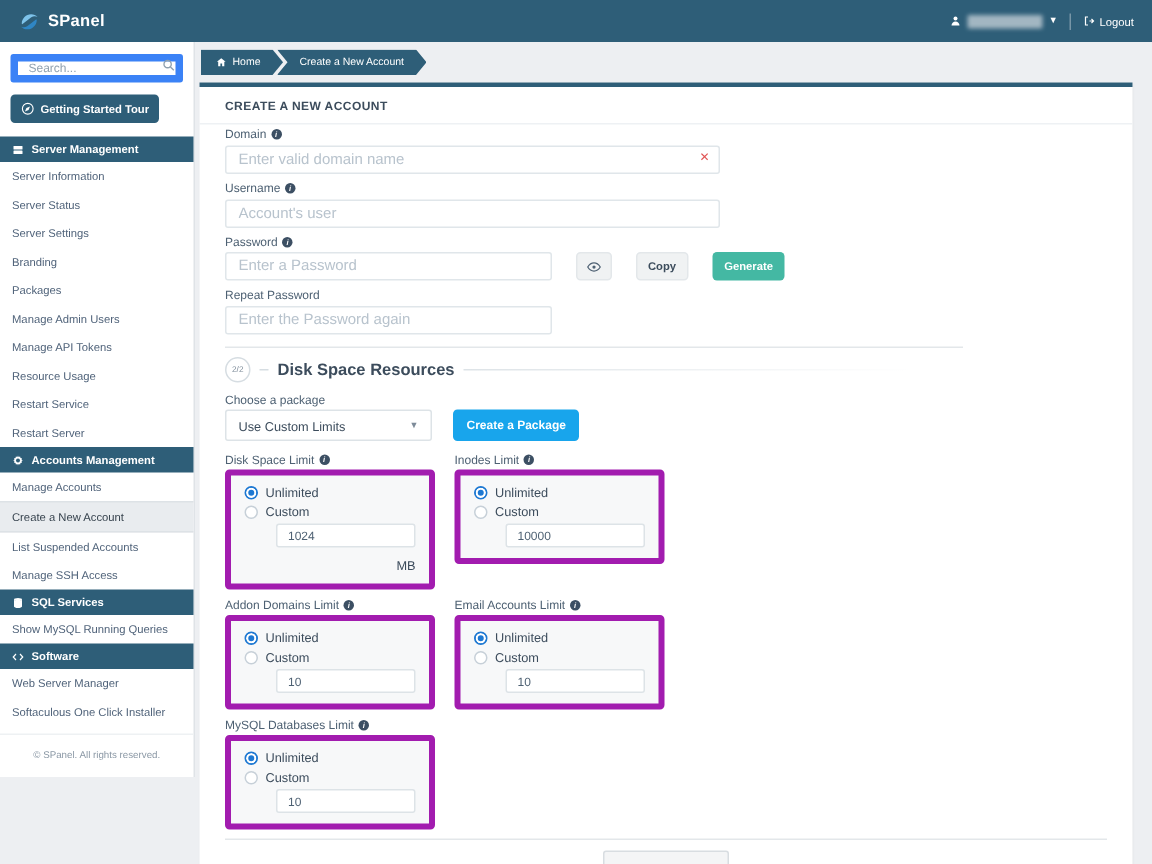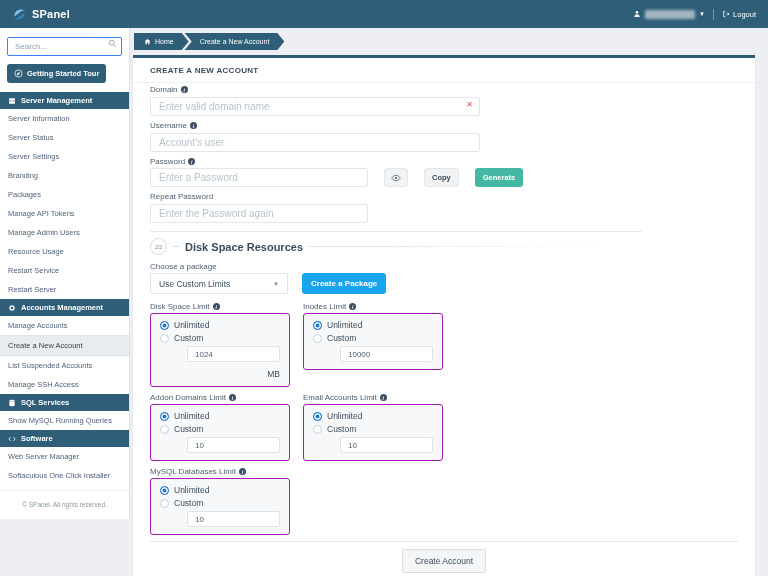--- a/index.html
+++ b/index.html
@@ -15,21 +15,21 @@
   .caret-sm { font-size:6px; line-height:1; }
   .vsep { width:1px; height:11px; background:rgba(255,255,255,.35); margin:0 8px; }
   .logout { display:flex; align-items:center; gap:3px; cursor:pointer; }
 
   
   .layout { display:flex; align-items:flex-start; height:548px; }
 
   
   .sidebar { width:130px; background:#fff; border-right:1px solid #dfe3e7; padding-top:7px; flex:none; }
   .search-wrap { margin:0 7px 8px; position:relative; }
-  .search-input { width:100%; height:19px; border:1px solid #3b82f6; border-radius:2px; font-size:8px; padding:0 17px 0 7px; color:#6b7c8d; background:#fff; outline:none; }
+  .search-input { width:100%; height:19px; border:5px solid #3b82f6; border-radius:2px; font-size:8px; padding:0 17px 0 7px; color:#6b7c8d; background:#fff; outline:none; }
   .search-input::placeholder { color:#90a1af; }
   .search-icon { position:absolute; right:5px; top:4px; }
   .tour-btn { margin:0 7px 9px; background:#2e5e78; color:#fff; border:none; border-radius:3px; font-size:7.5px; font-weight:bold; padding:5px 7px; display:flex; gap:4px; align-items:center; cursor:pointer; font-family:inherit; }
   .side-header { background:#2e5e78; color:#fff; font-size:7.5px; font-weight:bold; padding:4px 8px; display:flex; align-items:center; gap:5px; cursor:pointer; }
   .side-item { display:block; font-size:7.5px; color:#50637a; padding:5px 8px; text-decoration:none; cursor:pointer; }
   .side-item.active { background:#e9ecef; border-top:1px solid #dde2e6; border-bottom:1px solid #dde2e6; color:#37434e; }
   .copyright { font-size:6.5px; color:#8b98a5; text-align:center; padding:10px 4px 11px; border-top:1px solid #eef1f3; margin-top:5px; }
 
   
   .content { flex:1; padding:5px 13px 0 3px; }
@@ -64,21 +64,21 @@
 
   .divider { border:none; border-top:1px solid #e3e7ea; width:492px; margin:8px 0 6px; }
 
   .pkg-row { display:flex; align-items:flex-end; gap:14px; margin-bottom:8px; }
   .select { width:138px; height:21px; border:1px solid #dde3e7; border-radius:2px; background:#fff; display:flex; align-items:center; justify-content:space-between; padding:0 8px; font-size:8.5px; color:#3c4c5c; cursor:pointer; }
   .sel-caret { color:#7d8b99; font-size:6px; }
   .blue-btn { background:#18a5ec; color:#fff; font-size:8px; font-weight:bold; border:none; border-radius:3px; padding:6px 9px; cursor:pointer; align-self:flex-end; font-family:inherit; }
 
   .limits-row { display:flex; gap:13px; margin-bottom:6px; }
   .limit-col { width:140px; }
-  .limit-box { background:#f7f8f9; border:1px solid #a21caf; border-radius:3px; padding:6px 9px 7px; }
+  .limit-box { background:#f7f8f9; border:4px solid #a21caf; border-radius:3px; padding:6px 9px 7px; }
   .radio-row { display:flex; align-items:center; gap:5px; font-size:8.5px; color:#3c4c5c; margin-bottom:3px; cursor:pointer; }
   .radio { width:9px; height:9px; border-radius:50%; border:1px solid #c7d0d8; background:#fff; flex:none; }
   .radio.checked { border-color:#1d78d2; background:#1d78d2; box-shadow:inset 0 0 0 1.5px #fff; }
   .limit-input-row { display:flex; align-items:flex-end; gap:7px; margin:2px 0 0 14px;flex-direction:column; }
   .limit-input { width:93px; height:16px; border:1px solid #dde3e7; border-radius:2px; font-size:8px; color:#4e6173; padding:0 7px; background:#fff; outline:none; }
   .unit { font-size:8.5px; color:#3c4c5c; }
 
   .card-footer { border-top:1px solid #e3e7ea; margin-top:4px; padding:7px 0 9px; display:flex; justify-content:center; }
   .submit-btn { background:#f4f5f6; border:1px solid #d8dde1; border-radius:2px; color:#3c4c5c; font-size:8.5px; padding:6px 12px; cursor:pointer; font-family:inherit; }
 
@@ -152,22 +152,22 @@
               <rect x="3" y="13" width="18" height="7" rx="1.2"></rect>
             </svg>
       </span>
       <span>Server Management</span>
     </div>
     <a class="side-item">Server Information</a>
     <a class="side-item">Server Status</a>
     <a class="side-item">Server Settings</a>
     <a class="side-item">Branding</a>
     <a class="side-item">Packages</a>
+    <a class="side-item">Manage Admin Users</a>
     <a class="side-item">Manage API Tokens</a>
-    <a class="side-item">Manage Admin Users</a>
     <a class="side-item">Resource Usage</a>
     <a class="side-item">Restart Service</a>
     <a class="side-item">Restart Server</a>
   </div>
 
   <div>
     <div class="side-header">
       <span>
         <svg width="8" height="8" viewBox="0 0 24 24" fill="#fff">
               <path d="M12 2l1.2 3 3-1 .8 3.1 3.1.8-1 3L22 12l-2.9 1.1 1 3-3.1.8-.8 3.1-3-1L12 22l-1.2-3-3 1-.8-3.1-3.1-.8 1-3L2 12l2.9-1.1-1-3 3.1-.8.8-3.1 3 1z"></path>

